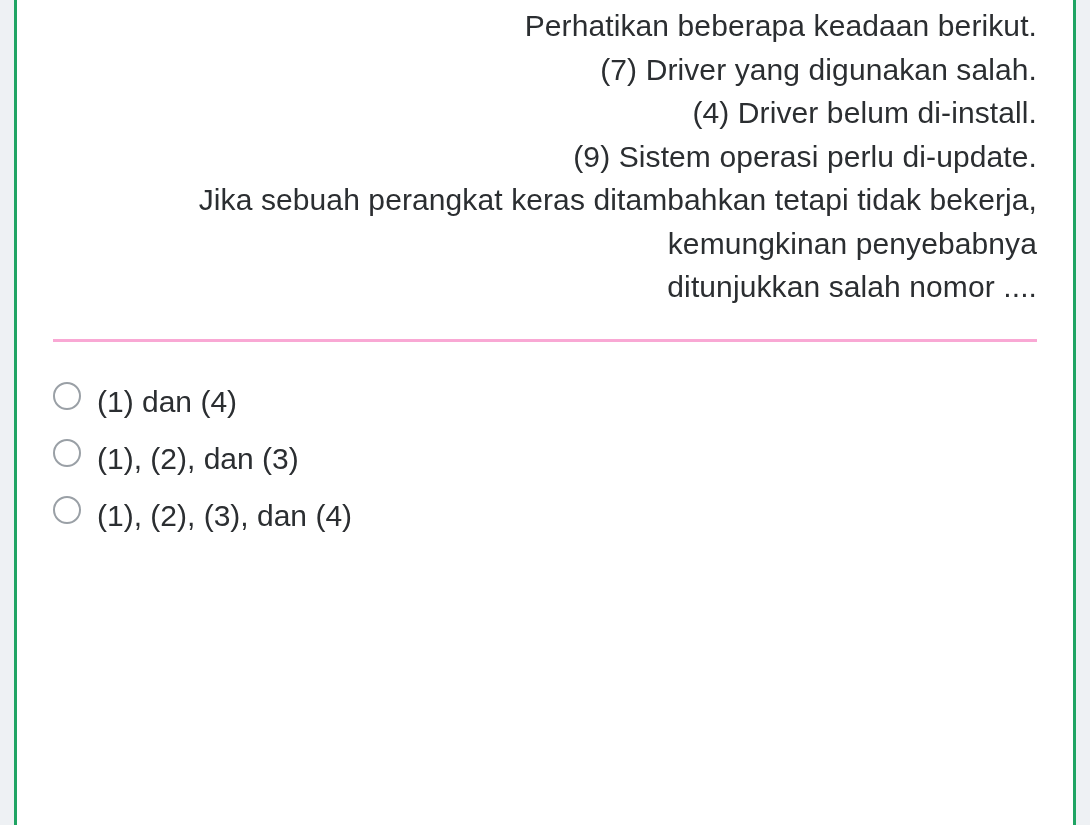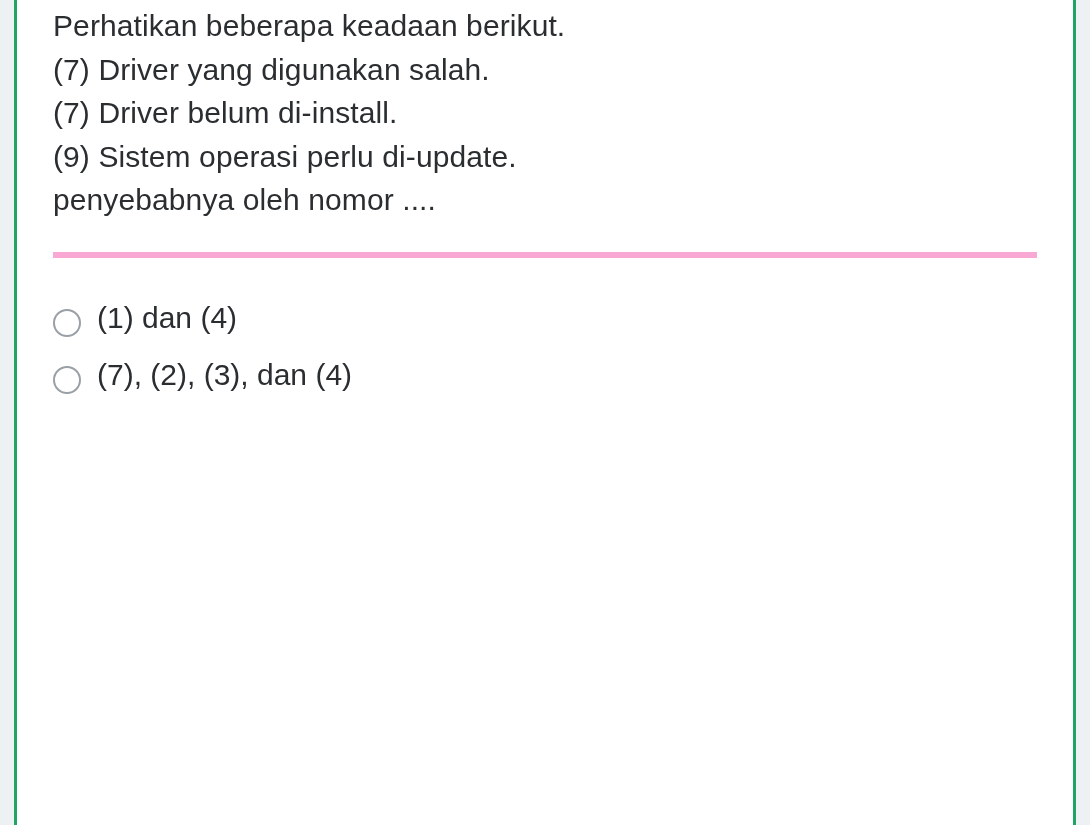--- a/index.html
+++ b/index.html
@@ -25,34 +25,35 @@
     height: 100%;
     background: #ffffff;
     border-left: 3px solid #1fa463;
     border-right: 3px solid #1fa463;
     padding: 0 36px;
     overflow: hidden;
   }
   .question-block {
     padding-top: 4px;
     padding-bottom: 30px;
-    border-bottom: 6px solid #f9a8d4;
+    border-bottom: 3px solid #f9a8d4;
+    text-align: right;
   }
   .q-line {
     font-size: 30px;
     line-height: 1.45;
     color: #2b2e31;
     letter-spacing: 0.1px;
   }
   .answers {
     padding-top: 40px;
   }
   .answer {
     display: flex;
-    align-items: flex-end;
+    align-items: flex-start;
     gap: 16px;
     margin-bottom: 18px;
     cursor: pointer;
   }
   .radio {
     flex: 0 0 auto;
     width: 28px;
     height: 28px;
     border: 2px solid #9aa0a6;
     border-radius: 50%;
@@ -67,36 +68,41 @@
 </style>
 </head>
 <body>
 
 <div class="outer">
   <div class="card">
 
     <div class="question-block">
       <div class="q-line">Perhatikan beberapa keadaan berikut.</div>
       <div class="q-line">(7) Driver yang digunakan salah.</div>
-      <div class="q-line">(7) Driver belum di-install.</div>
+      <div class="q-line">(4) Driver belum di-install.</div>
       <div class="q-line">(9) Sistem operasi perlu di-update.</div>
-      <div class="q-line">penyebabnya oleh nomor ....</div>
+      <div class="q-line">Jika sebuah perangkat keras ditambahkan tetapi tidak bekerja, kemungkinan penyebabnya</div>
+      <div class="q-line">ditunjukkan salah nomor ....</div>
     </div>
 
     <div class="answers">
 
       <div class="answer">
         <span class="radio"></span>
         <span class="answer-label">(1) dan (4)</span>
       </div>
 
+      <div class="answer">
+        <span class="radio"></span>
+        <span class="answer-label">(1), (2), dan (3)</span>
+      </div>
 
 
       <div class="answer">
         <span class="radio"></span>
-        <span class="answer-label">(7), (2), (3), dan (4)</span>
+        <span class="answer-label">(1), (2), (3), dan (4)</span>
       </div>
 
 
     </div>
 
   </div>
 </div>
 
 </body></html>

